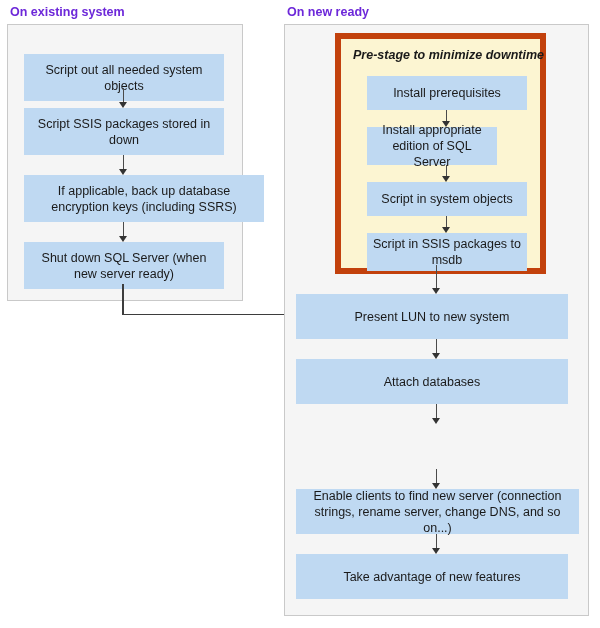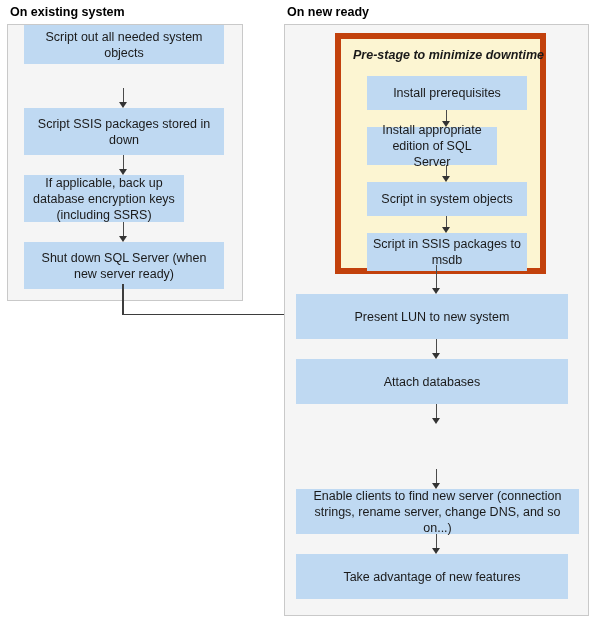--- a/index.html
+++ b/index.html
@@ -10,21 +10,21 @@
     color:#1a1a1a;
     position:relative;
     overflow:hidden;
   }
   .canvas{position:absolute;inset:0;}
 
   .panel-title{
     position:absolute;
     font-size:12.5px;
     font-weight:bold;
-    color:#000000;
+    color:#6d28d9;
     white-space:nowrap;
     line-height:14px;
   }
   #title-existing{left:10px;top:5px;}
   #title-new{left:287px;top:5px;}
 
   .panel{
     position:absolute;
     background:#f5f5f5;
     border:1px solid #c9c9c9;
@@ -105,35 +105,35 @@
 </style>
 </head>
 <body>
 
 <div class="canvas">
 
   <div class="panel-title" id="title-existing">On existing system</div>
 
   <div class="panel" id="panel-existing">
 
-    <div class="node" style="left:16px;top:0;width:200px;height:39px;">Script out all needed system objects</div>
+    <div class="node" style="left:16px;top:29px;width:200px;height:47px;">Script out all needed system objects</div>
 
     <div class="arrow" style="left:111px;top:63px;height:20px;">
       <div class="shaft" style="height:14px;"></div>
       <div class="head" style="top:14px;"></div>
     </div>
 
     <div class="node" style="left:16px;top:83px;width:200px;height:47px;">Script SSIS packages stored in down</div>
 
     <div class="arrow" style="left:111px;top:130px;height:20px;">
       <div class="shaft" style="height:14px;"></div>
       <div class="head" style="top:14px;"></div>
     </div>
 
-    <div class="node" style="left:16px;top:150px;width:160px;height:47px;">If applicable, back up database encryption keys (including SSRS)</div>
+    <div class="node" style="left:16px;top:150px;width:240px;height:47px;">If applicable, back up database encryption keys (including SSRS)</div>
 
     <div class="arrow" style="left:111px;top:197px;height:20px;">
       <div class="shaft" style="height:14px;"></div>
       <div class="head" style="top:14px;"></div>
     </div>
 
     <div class="node" style="left:16px;top:217px;width:200px;height:47px;">Shut down SQL Server (when new server ready)</div>
   </div>
 
   <div class="elbow-v" style="left:122px;top:284px;height:31px;"></div>

